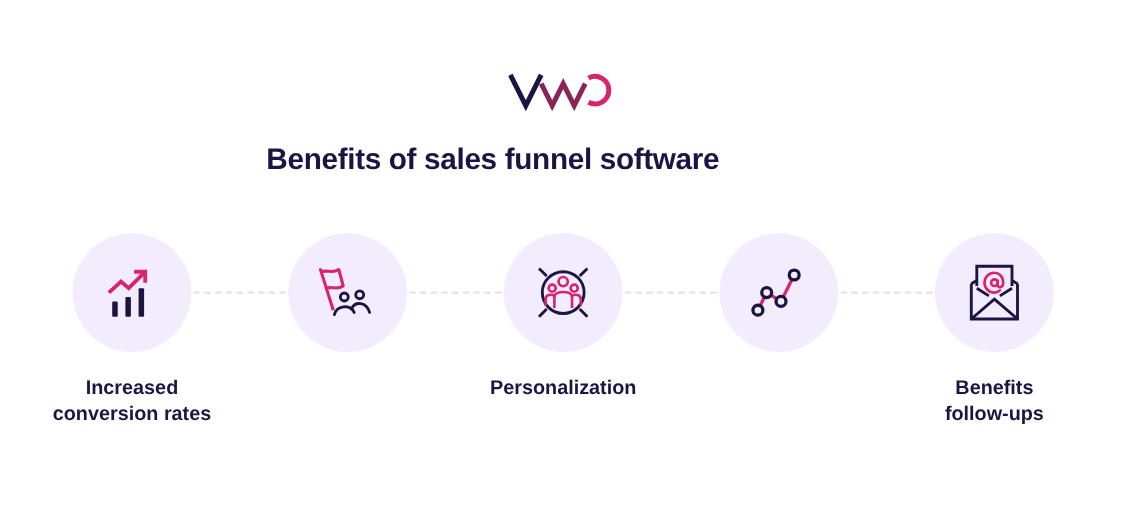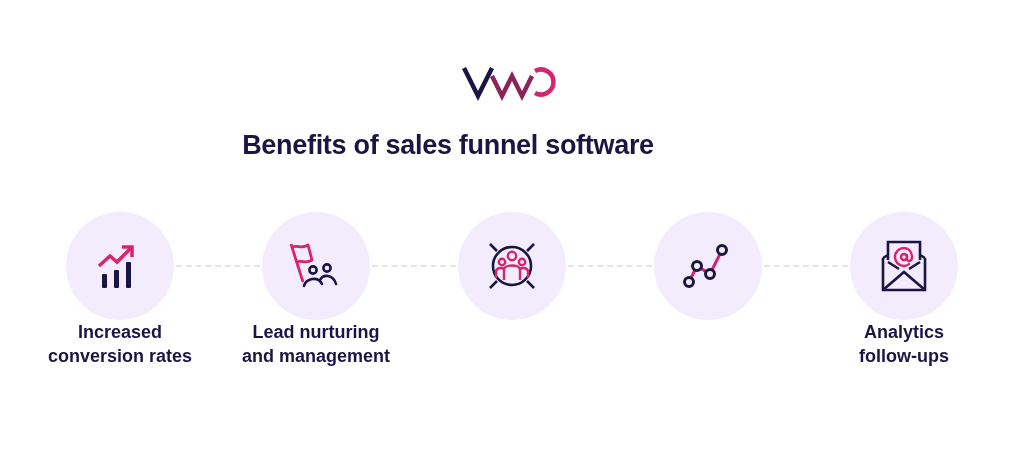--- a/index.html
+++ b/index.html
@@ -15,21 +15,21 @@
   .connector {
     position: absolute; top: 265px; height: 0; border-top: 2px dashed #e4e3ea;
   }
   .item { position: absolute; top: 212px; width: 196px; margin-left: -98px; text-align: center; }
   .circle {
     width: 108px; height: 108px; border-radius: 50%; background: #f3ecfc;
     margin: 0 auto; position: relative;
   }
   .circle svg { position: absolute; left: 24px; top: 24px; width: 60px; height: 60px; }
   .label {
-    font-size: 18px; font-weight: bold; color: #1b1543; line-height: 24px;
+    margin-top: 20px; font-size: 18px; font-weight: bold; color: #1b1543; line-height: 24px;
     white-space: pre-line;
   }
 </style>
 </head>
 <body>
 
 <svg class="logo" viewBox="0 0 100 40">
   <path d="M2 6 L16 34 L30 6" fill="none" stroke="#1b1543" stroke-width="4.5" stroke-linejoin="miter"></path>
   <path d="M30 14 L40 34 L50 14 L60 34 L70 14" fill="none" stroke="#8a2459" stroke-width="4.5" stroke-linejoin="miter"></path>
   <path d="M73 9 A12.5 12.5 0 1 1 73 31" fill="none" stroke="#d6246e" stroke-width="4.5"></path>
@@ -60,37 +60,36 @@
   <div class="circle">
     <svg viewBox="0 0 60 60">
       <path d="M5 8 L17 46" fill="none" stroke="#d6246e" stroke-width="2.8"></path>
       <path d="M6 11 C12 9 16 13 22 9 L26 24 C20 28 16 24 10 26" fill="none" stroke="#d6246e" stroke-width="2.8" stroke-linejoin="round"></path>
       <circle cx="27" cy="34" r="3.6" fill="none" stroke="#1b1543" stroke-width="2.6"></circle>
       <circle cx="41" cy="32" r="3.6" fill="none" stroke="#1b1543" stroke-width="2.6"></circle>
       <path d="M18 50 C20 42 32 40 36 48" fill="none" stroke="#1b1543" stroke-width="2.6" stroke-linecap="round"></path>
       <path d="M34 44 C37 38 47 38 50 48" fill="none" stroke="#1b1543" stroke-width="2.6" stroke-linecap="round"></path>
     </svg>
   </div>
-  <div class="label">Lead nurturing
-and management</div>
 </div>
 
 <div class="item" style="left:512px;">
   <div class="circle">
     <svg viewBox="0 0 60 60">
       <circle cx="30" cy="30" r="19" fill="none" stroke="#1b1543" stroke-width="2.6"></circle>
       <path d="M8 8 L15 15 M52 8 L45 15 M8 52 L15 45 M52 52 L45 45" stroke="#1b1543" stroke-width="2.6"></path>
       <circle cx="30" cy="20" r="4.2" fill="none" stroke="#d6246e" stroke-width="2.4"></circle>
       <circle cx="20" cy="26" r="3.2" fill="none" stroke="#d6246e" stroke-width="2.4"></circle>
       <circle cx="40" cy="26" r="3.2" fill="none" stroke="#d6246e" stroke-width="2.4"></circle>
       <path d="M22 44 L22 34 C22 28 38 28 38 34 L38 44" fill="none" stroke="#d6246e" stroke-width="2.4"></path>
       <path d="M14 42 L14 36 C14 32 19 31 22 33" fill="none" stroke="#d6246e" stroke-width="2.4"></path>
       <path d="M46 42 L46 36 C46 32 41 31 38 33" fill="none" stroke="#d6246e" stroke-width="2.4"></path>
     </svg>
   </div>
+  <div class="label">Personalization</div>
 </div>
 
 <div class="item" style="left:708px;">
   <div class="circle">
     <svg viewBox="0 0 60 60">
       <path d="M11 46 L19 30 L32 38 L44 14" fill="none" stroke="#d6246e" stroke-width="3"></path>
       <circle cx="11" cy="46" r="4.5" fill="#f3ecfc" stroke="#1b1543" stroke-width="3"></circle>
       <circle cx="19" cy="30" r="4.5" fill="#f3ecfc" stroke="#1b1543" stroke-width="3"></circle>
       <circle cx="32" cy="38" r="4.5" fill="#f3ecfc" stroke="#1b1543" stroke-width="3"></circle>
       <circle cx="44" cy="14" r="4.5" fill="#f3ecfc" stroke="#1b1543" stroke-width="3"></circle>
@@ -103,15 +102,15 @@
     <svg viewBox="0 0 60 60">
       <path d="M14 24 L14 6 L46 6 L46 24" fill="none" stroke="#1b1543" stroke-width="2.6"></path>
       <path d="M9 22 L9 54 L51 54 L51 22" fill="none" stroke="#1b1543" stroke-width="2.6"></path>
       <path d="M9 22 L14 19 M51 22 L46 19" stroke="#1b1543" stroke-width="2.6"></path>
       <path d="M9 54 L30 36 L51 54" fill="none" stroke="#1b1543" stroke-width="2.6"></path>
       <path d="M14 26 L25 33 M46 26 L35 33" stroke="#1b1543" stroke-width="2.6"></path>
       <circle cx="30" cy="21" r="3" fill="none" stroke="#d6246e" stroke-width="2.4"></circle>
       <path d="M33 19 L33 23 C33 26 38 26 38 21 C38 15 34 12 30 12 C25 12 21 16 21 21 C21 26 25 30 30 30 C32 30 34 29 35 28" fill="none" stroke="#d6246e" stroke-width="2.4" stroke-linecap="round"></path>
     </svg>
   </div>
-  <div class="label">Analytics
+  <div class="label">Benefits
 follow-ups</div>
 </div>
 
 </body></html>

